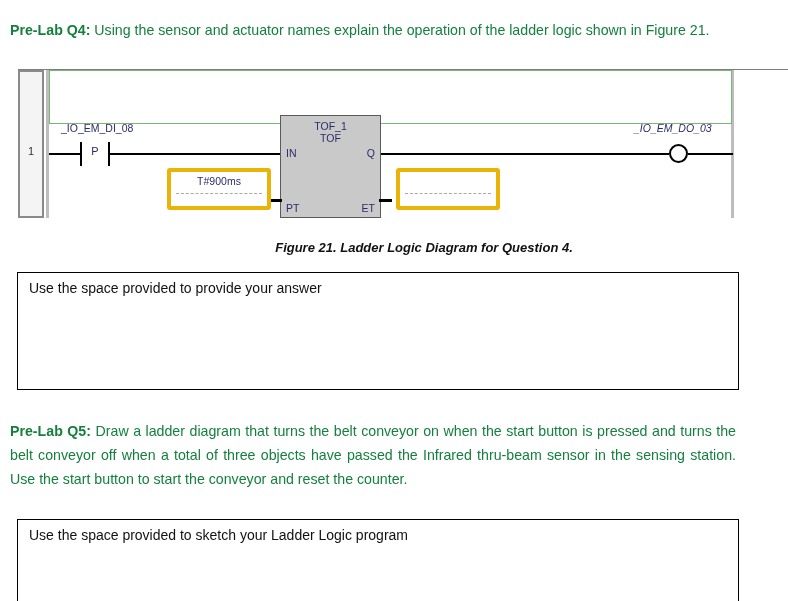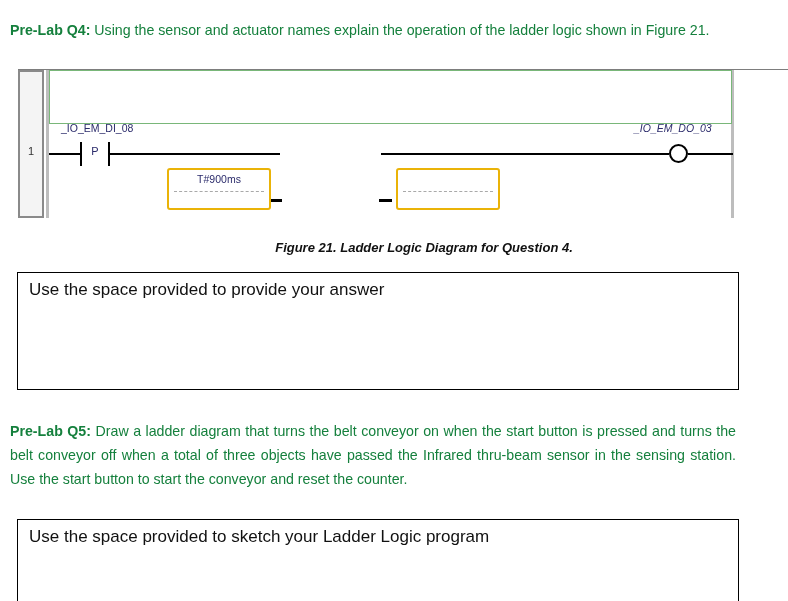--- a/index.html
+++ b/index.html
@@ -182,21 +182,21 @@
     font-size: 10.5px;
     color: #2b2b6b;
   }
   .fb-pin-in  { left: 5px; }
   .fb-pin-out { right: 5px; }
 
   
   .valbox {
     position: absolute;
     background: #ffffff;
-    border: 2px solid #eab308;
+    border: 4px solid #eab308;
     border-radius: 3px;
     box-sizing: border-box;
   }
   .valbox-text {
     position: absolute;
     left: 0;
     top: 3px;
     width: 100%;
     text-align: center;
     font-size: 10.5px;
@@ -232,21 +232,21 @@
     left: 17px;
     width: 722px;
     border: 1.6px solid #000000;
     box-sizing: border-box;
     background: #ffffff;
   }
   .answer-box .ab-text {
     position: absolute;
     left: 11px;
     top: 7px;
-    font-size: 17px;
+    font-size: 14px;
     color: #111111;
     white-space: nowrap;
   }
   #answer-box-q4 { top: 272px; height: 118px; }
   #answer-box-q5 { top: 519px; height: 106px; }
 </style>
 </head>
 <body>
 
 <p class="question" id="q4-block"><span class="qlabel">Pre-Lab Q4:</span><span> Using the sensor and actuator names explain the operation of the ladder logic shown in Figure 21.</span></p>
@@ -271,20 +271,28 @@
 
   <div class="wire" style="left:688px; top:93px; width:45px;"></div>
 
   <div class="contact" style="left:80px;">
     <div class="bar bar-l"></div>
     <div class="bar bar-r"></div>
     <div class="ctext">P</div>
   </div>
   <div class="operand-label" style="left:61px; top:62px;">_IO_EM_DI_08</div>
 
+  <div class="fb" style="left:280px; top:55px; width:101px; height:103px;">
+    <div class="fb-title fb-instance">TOF_1</div>
+    <div class="fb-title fb-type">TOF</div>
+    <div class="fb-pin fb-pin-in" style="top:31px;">IN</div>
+    <div class="fb-pin fb-pin-in" style="top:86px;">PT</div>
+    <div class="fb-pin fb-pin-out" style="top:31px;">Q</div>
+    <div class="fb-pin fb-pin-out" style="top:86px;">ET</div>
+  </div>
 
   <div class="valbox" style="left:167px; top:108px; width:104px; height:42px;">
     <div class="valbox-text">T#900ms</div>
     <div class="valbox-divider"></div>
   </div>
   <div class="pin-stub" style="left:271px; top:139px; width:11px;"></div>
 
   <div class="valbox" style="left:396px; top:108px; width:104px; height:42px;">
     <div class="valbox-text"></div>
     <div class="valbox-divider"></div>

